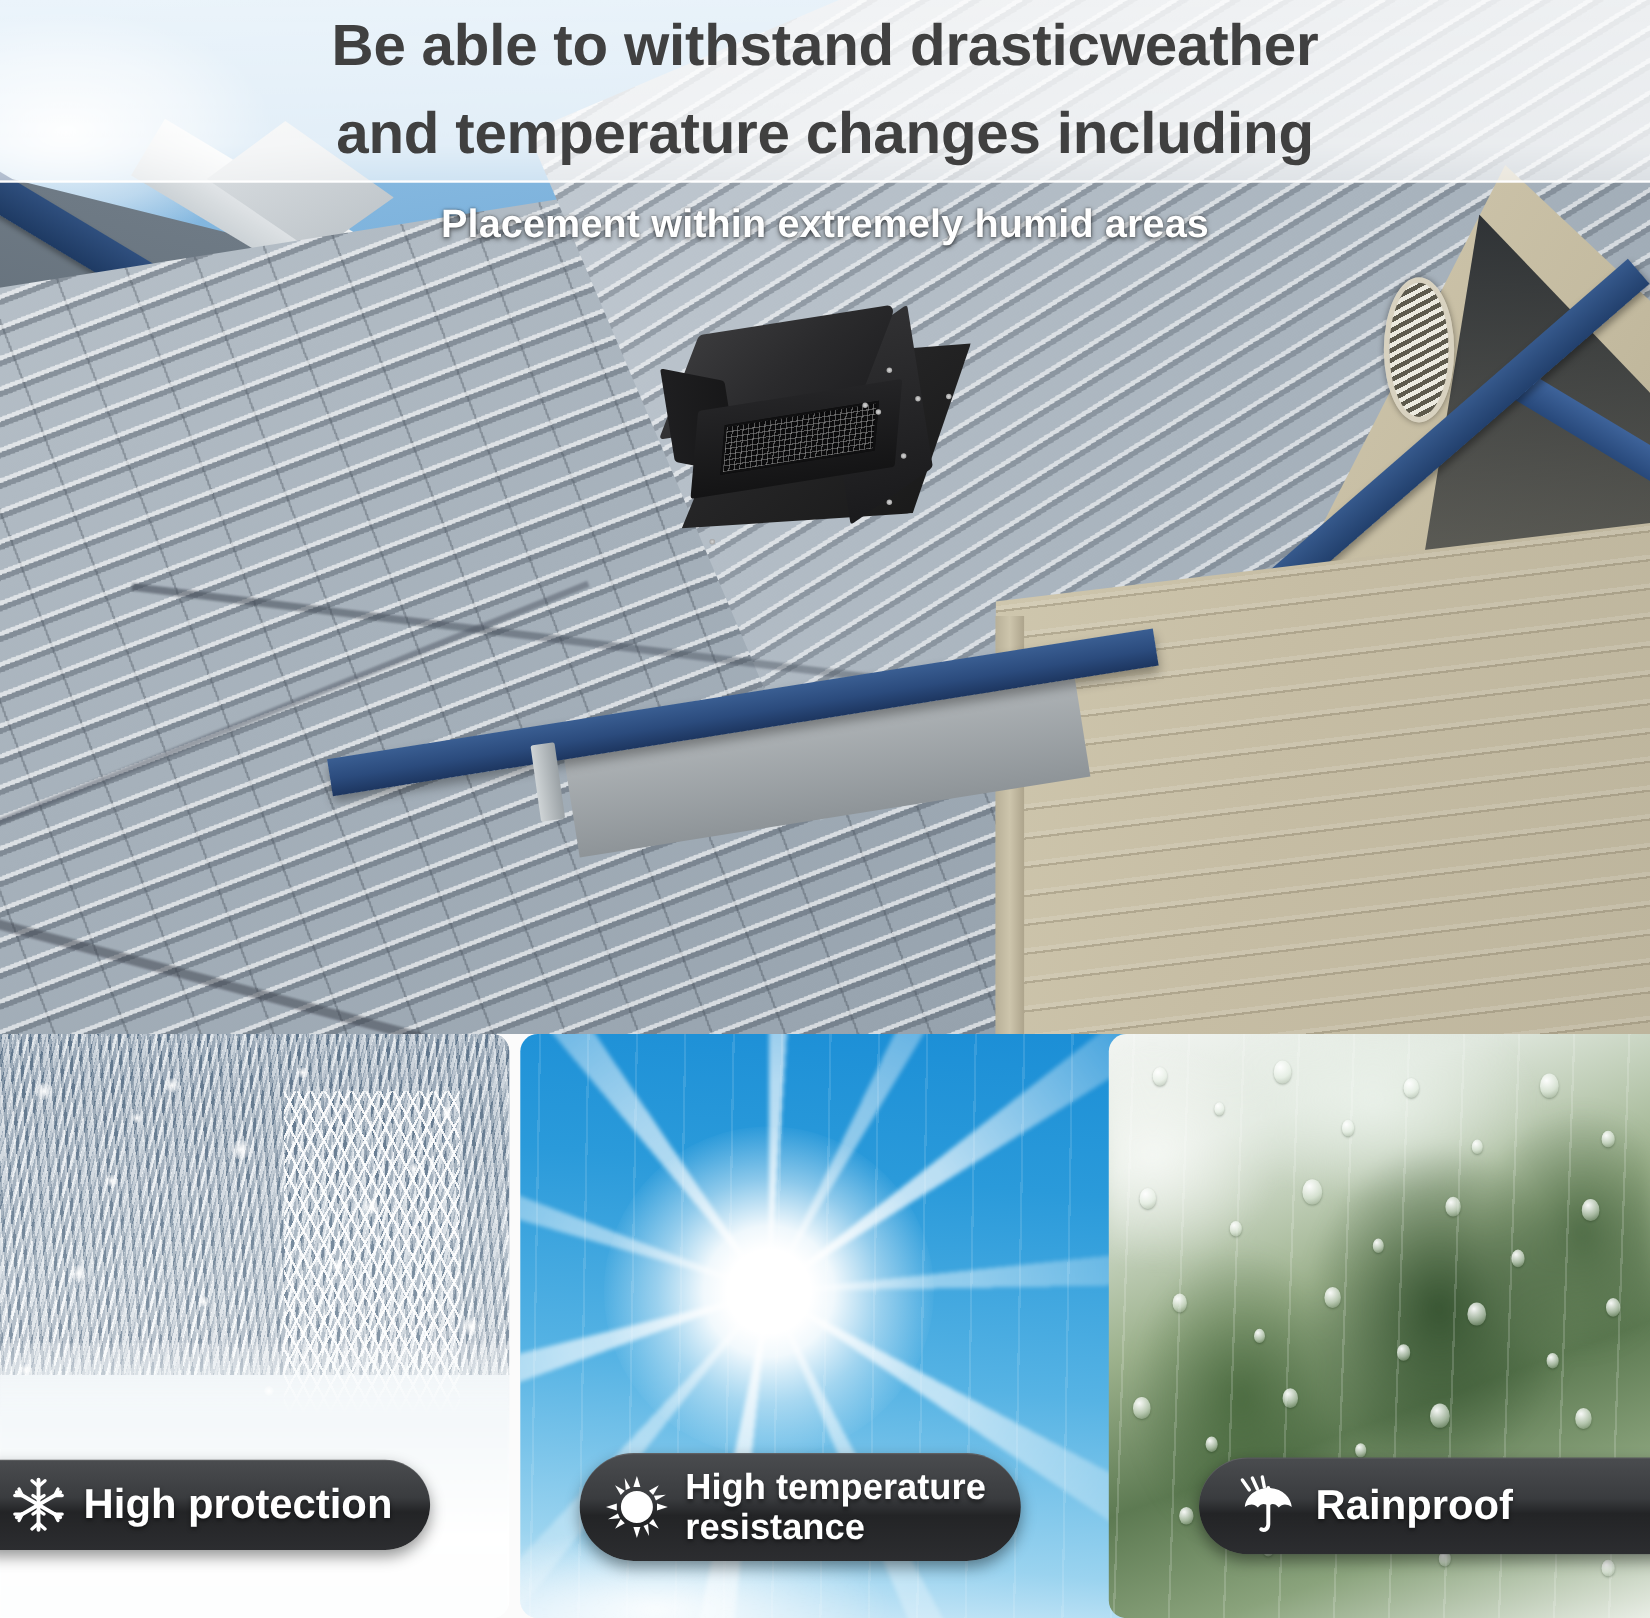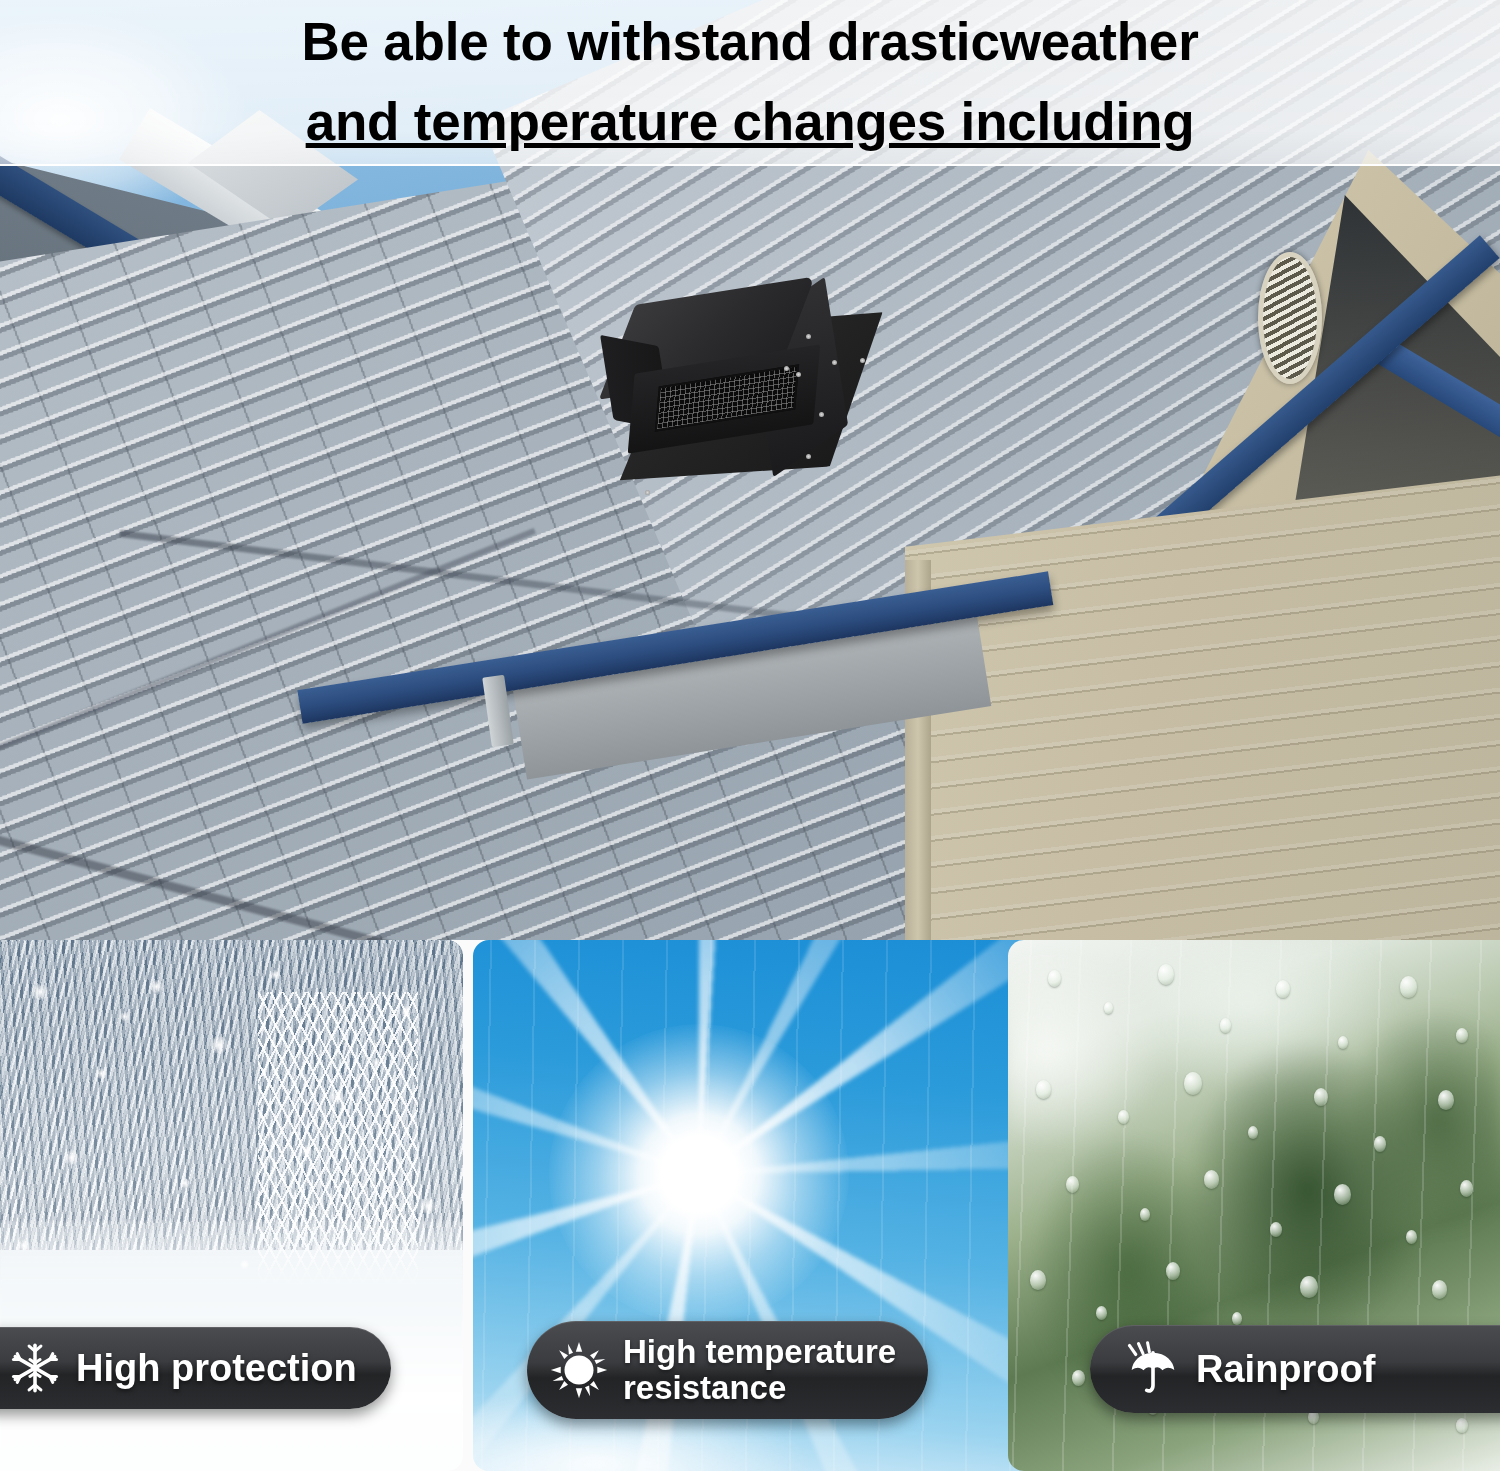--- a/index.html
+++ b/index.html
@@ -213,26 +213,26 @@
   }
 
   
   .headband{
     position:absolute; left:0; top:0; width:1500px; height:166px;
     background:linear-gradient(180deg, rgba(255,255,255,.80) 0%, rgba(255,255,255,.76) 80%, rgba(255,255,255,.62) 100%);
     border-bottom:2px solid rgba(255,255,255,.92);
   }
   .headline{
     position:absolute; left:0; top:0; width:1500px;
-    text-align:center; color:#000000;
+    text-align:center; color:#404040;
     font-size:53px; line-height:80px; font-weight:700;
     letter-spacing:-.2px;
   }
   .headline .l1{ display:block; padding-top:2px; }
-  .headline .l2{ display:block;text-decoration:underline; }
+  .headline .l2{ display:block; }
   .subline{
     position:absolute; left:0; top:182px; width:1500px;
     text-align:center; color:#ffffff;
     font-size:36px; font-weight:700; letter-spacing:.1px;
     text-shadow:0 2px 5px rgba(0,0,0,.55), 0 0 2px rgba(0,0,0,.45);
   }
 
   
   .features{
     position:absolute; left:0; top:940px; width:1500px; height:531px;
@@ -422,20 +422,21 @@
       <span class="screw" style="left:221px;top:124px;"></span>
       <span class="screw" style="left:208px;top:166px;"></span>
       <span class="screw" style="left:47px;top:202px;"></span>
     </div>
 
     <div class="headband"></div>
     <div class="headline">
       <span class="l1">Be able to withstand drasticweather</span>
       <span class="l2">and temperature changes including</span>
     </div>
+    <div class="subline">Placement within extremely humid areas</div>
   </div>
 
   <div class="features">
 
     <div class="panel p-snow">
       <div class="snow-trees"></div>
       <div class="snow-tree-big"></div>
       <div class="snow-ground"></div>
       <div class="snow-flakes">
         <i style="left:32px;top:44px;width:16px;height:16px;"></i>

